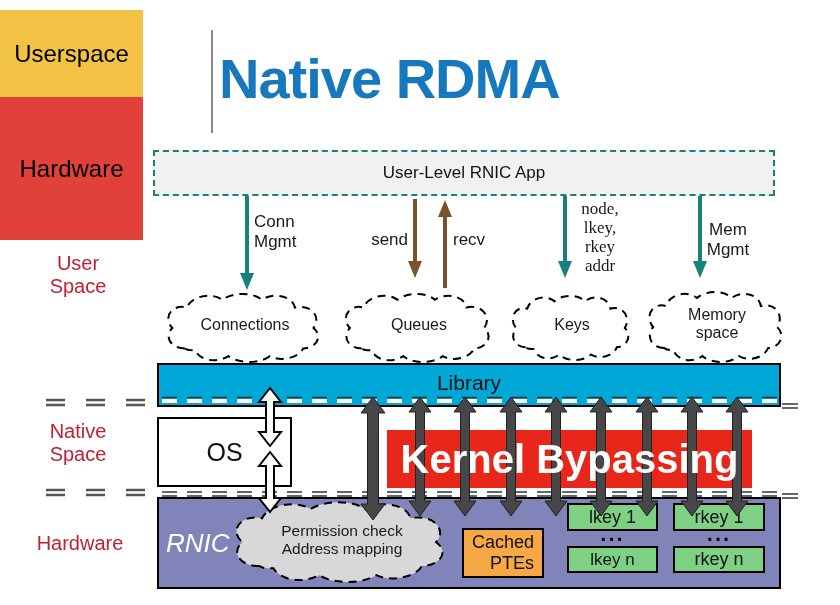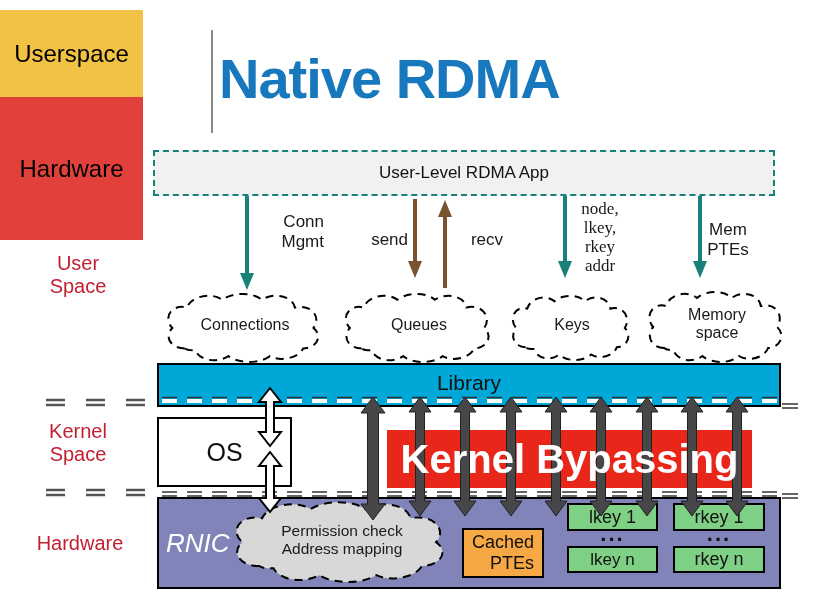--- a/index.html
+++ b/index.html
@@ -7,59 +7,59 @@
          font-family:"Liberation Sans",sans-serif;color:#111;}
   .abs{position:absolute;box-sizing:border-box;}
   .box{border:2px solid #000;display:flex;align-items:center;justify-content:center;text-align:center;}
   .lbl{white-space:pre-line;line-height:1.15;}
   .center{display:flex;align-items:center;justify-content:center;text-align:center;}
   #svg-layer{position:absolute;left:0;top:0;z-index:5;pointer-events:none;}
   .overlbl{position:absolute;z-index:6;text-align:center;}
   .z1{z-index:1;}
   .legend-lbl{font-size:24px;color:#000;}
   .sidelbl{color:var(--c-label-red);font-size:20px;text-align:center;}
-  .flowlbl{font-size:17px;color:#1a1a1a;text-align:right;}
+  .flowlbl{font-size:17px;color:#1a1a1a;}
   .cloudlbl{font-size:16px;color:#1a1a1a;text-align:center;}
 </style>
 </head>
 <body>
 
 <div id="stage">
 
   <div class="abs center legend-lbl z1" style="left:0;top:10px;width:143px;height:87px;background:var(--c-legend-yellow);">
     <span class="lbl">Userspace</span>
   </div>
   <div class="abs center legend-lbl z1" style="left:0;top:97px;width:143px;height:143px;background:var(--c-legend-red);">
     <span class="lbl">Hardware</span>
   </div>
 
   <div class="abs z1" style="left:211px;top:30px;width:2px;height:103px;background:#888;"></div>
   <div class="abs z1" style="left:219px;top:46px;font-size:56px;font-weight:bold;letter-spacing:-1px;color:var(--c-title-blue);">Native RDMA</div>
 
   <div class="abs sidelbl lbl z1" style="left:38px;top:252px;width:80px;">User
 Space</div>
-  <div class="abs sidelbl lbl z1" style="left:38px;top:420px;width:80px;">Kernel
+  <div class="abs sidelbl lbl z1" style="left:38px;top:420px;width:80px;">Native
 Space</div>
   <div class="abs sidelbl lbl z1" style="left:25px;top:532px;width:110px;">Hardware</div>
 
   <div class="abs center z1" style="left:153px;top:150px;width:622px;height:46px;background:var(--c-app-fill);
               border:2.5px dashed var(--c-teal);font-size:17px;">
-    <span>User-Level RDMA App</span>
+    <span>User-Level RNIC App</span>
   </div>
 
   <div class="abs flowlbl lbl z1" style="left:254px;top:212px;width:70px;">Conn
 Mgmt</div>
   <div class="abs flowlbl lbl z1" style="left:358px;top:230px;width:50px;text-align:right;">send</div>
   <div class="abs flowlbl lbl z1" style="left:453px;top:230px;width:50px;">recv</div>
   <div class="abs flowlbl lbl z1" style="left:571px;top:199px;width:58px;text-align:center;line-height:1.12;font-family:Liberation Serif, serif;">node,
 lkey,
 rkey
 addr</div>
   <div class="abs flowlbl lbl z1" style="left:701px;top:220px;width:54px;text-align:center;">Mem
-PTEs</div>
+Mgmt</div>
 
   <div class="abs box z1" style="left:157px;top:417px;width:135px;height:70px;background:#fff;font-size:25px;">
     <span>OS</span>
   </div>
 
   <div class="abs box z1" style="left:157px;top:363px;width:624px;height:44px;background:var(--c-library-blue);font-size:21px;">
     <span style="position:relative;top:-2px;">Library</span>
   </div>
 
   <div class="abs z1" style="left:387px;top:430px;width:365px;height:58px;background:var(--c-banner-red);"></div>

